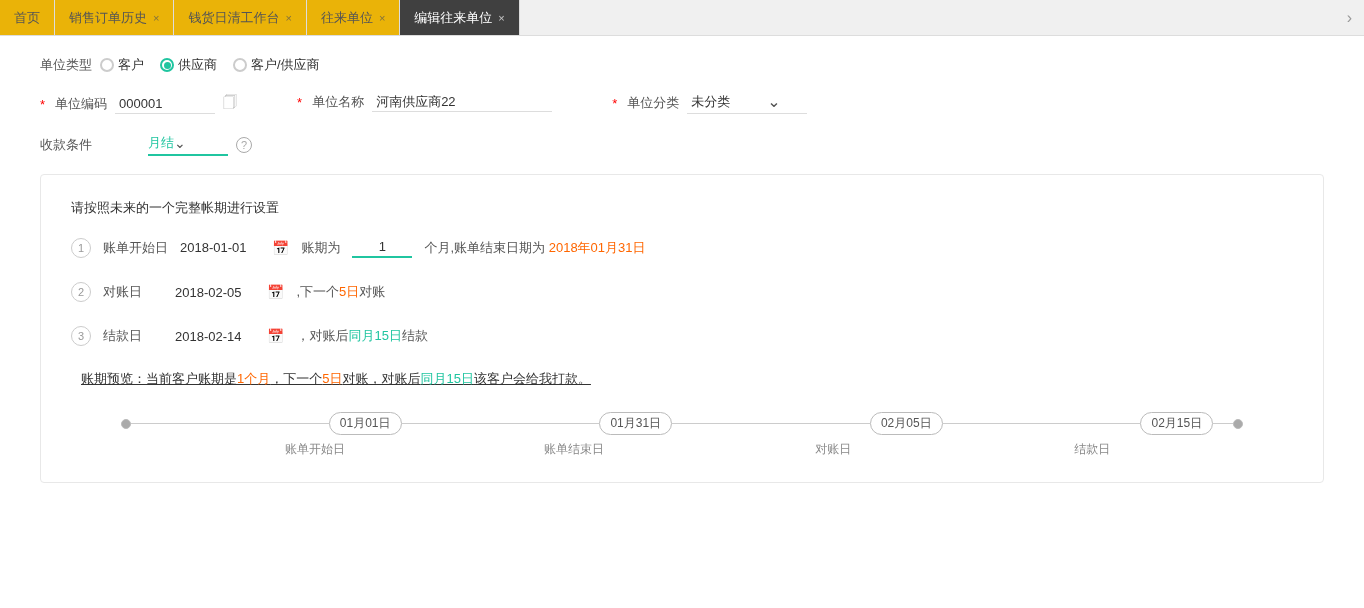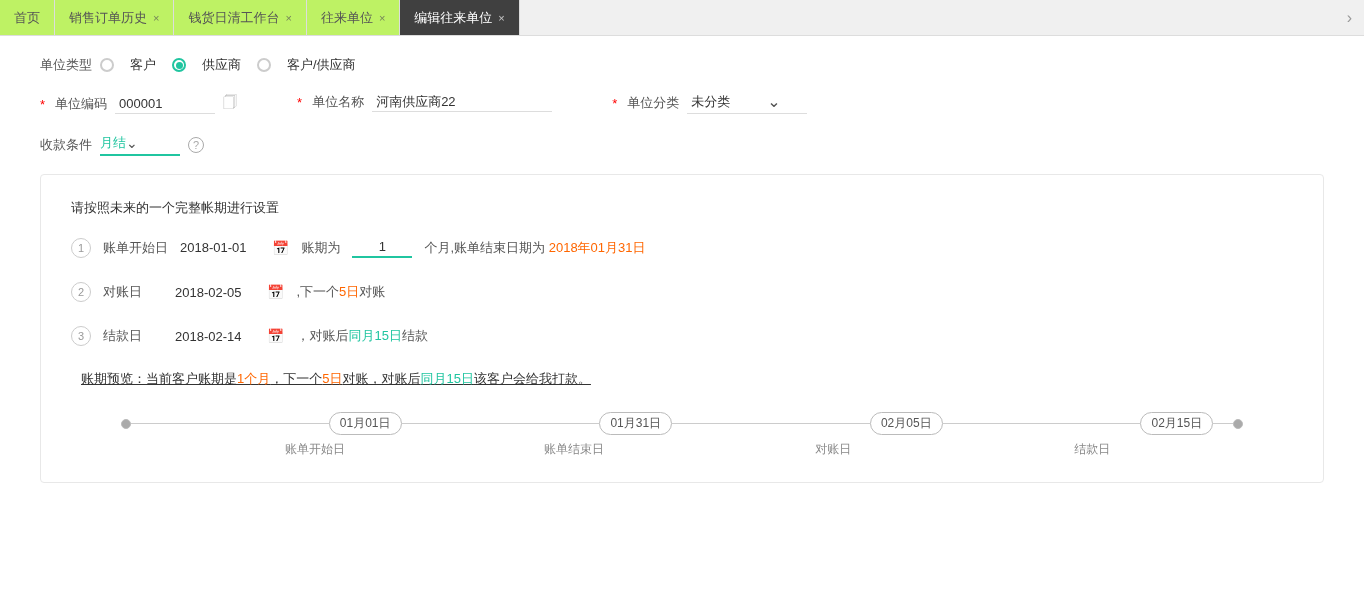--- a/index.html
+++ b/index.html
@@ -16,21 +16,21 @@
     .tab-item {
       display: flex;
       align-items: center;
       padding: 0 14px;
       cursor: pointer;
       font-size: 13px;
       color: #555;
       border-right: 1px solid #ddd;
       white-space: nowrap;
       gap: 6px;
-      background: #bef264;
+      background: #eab308;
     }
     .tab-item.active {
       background: #404040;
       color: #fff;
     }
     .tab-close {
       font-size: 11px;
       color: inherit;
       opacity: 0.7;
       cursor: pointer;
@@ -74,21 +74,21 @@
       margin-right: 2px;
     }
     .radio-group {
       display: flex;
       align-items: center;
       gap: 16px;
     }
     .radio-item {
       display: flex;
       align-items: center;
-      gap: 16px;
+      gap: 4px;
       cursor: pointer;
       font-size: 13px;
     }
     .radio-circle {
       width: 14px; height: 14px;
       border-radius: 50%;
       border: 2px solid #ccc;
       display: inline-flex;
       align-items: center;
       justify-content: center;
@@ -140,20 +140,21 @@
       gap: 16px;
     }
 
     
     .payment-dropdown {
       border-bottom: 2px solid #20c5a0;
       display: flex;
       align-items: center;
       gap: 0;
       padding-bottom: 2px;
+      margin-left: 48px;
     }
     .payment-value {
       color: #20c5a0;
       font-size: 13px;
     }
     .help-icon {
       width: 16px; height: 16px;
       border-radius: 50%;
       border: 1px solid #aaa;
       display: inline-flex;

